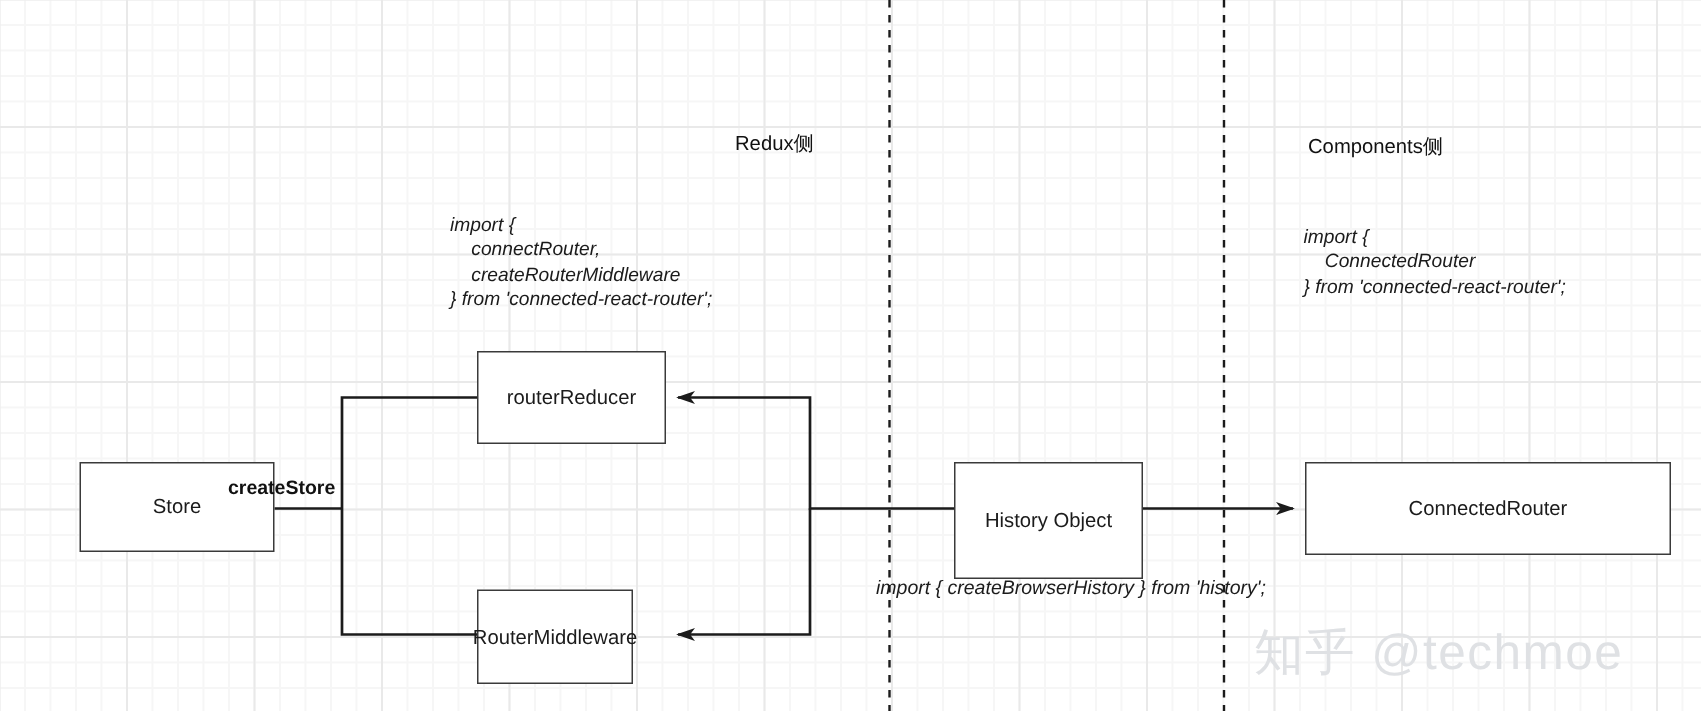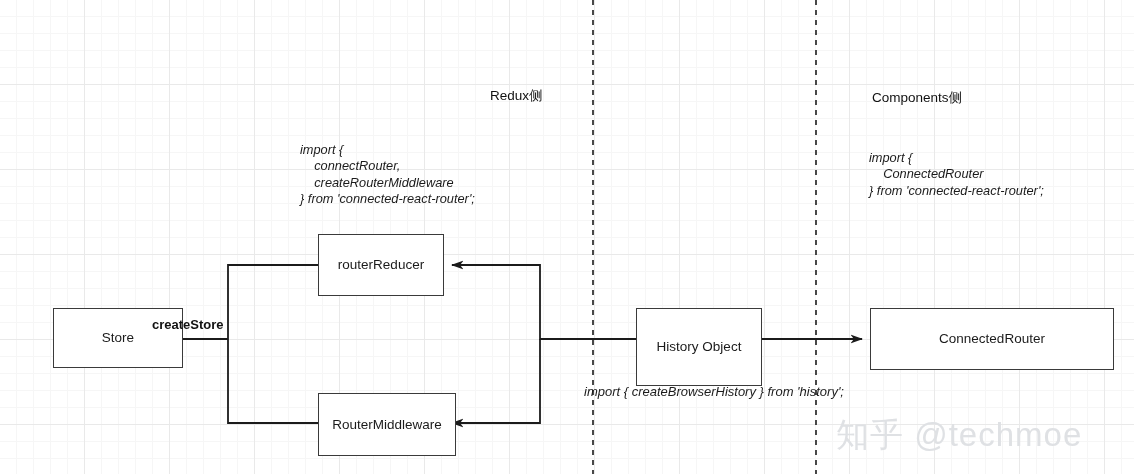--- a/index.html
+++ b/index.html
@@ -142,21 +142,21 @@
 } from 'connected-react-router';</div>
 
   <div class="node-box" style="left:8px; top:308px; width:130px; height:60px;margin-left:45px;">
     <span class="node-label">Store</span>
   </div>
 
   <div class="node-box" style="left:318px; top:234px; width:126px; height:62px;">
     <span class="node-label">routerReducer</span>
   </div>
 
-  <div class="node-box" style="left:318px; top:393px; width:138px; height:63px;">
+  <div class="node-box" style="left:318px; top:393px; width:104px; height:63px;">
     <span class="node-label">RouterMiddleware</span>
   </div>
 
   <div class="node-box" style="left:636px; top:308px; width:126px; height:78px;">
     <span class="node-label">History Object</span>
   </div>
 
   <div class="node-box" style="left:870px; top:308px; width:244px; height:62px;">
     <span class="node-label">ConnectedRouter</span>
   </div>

